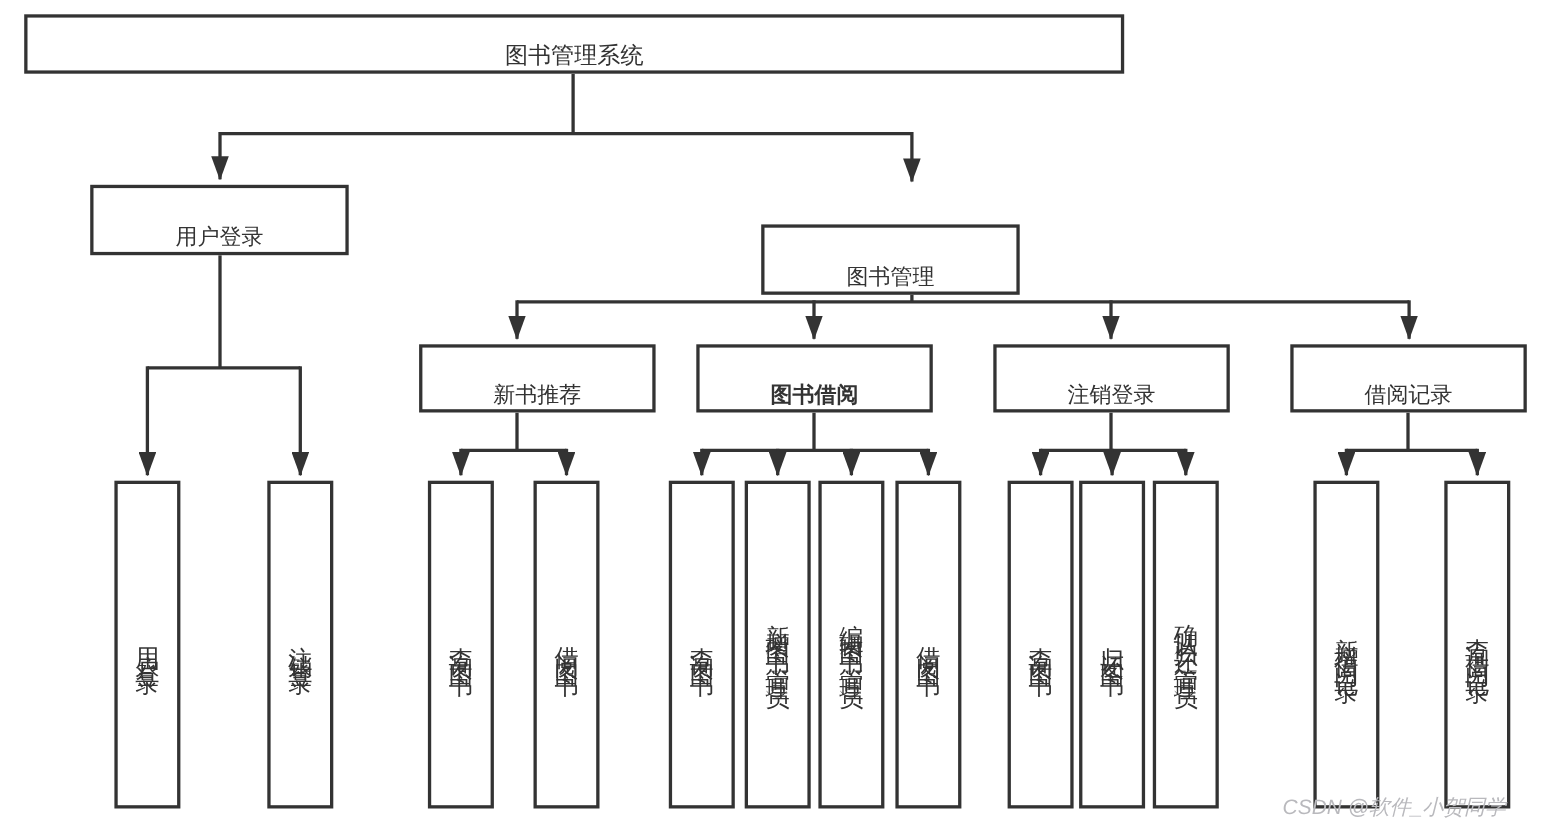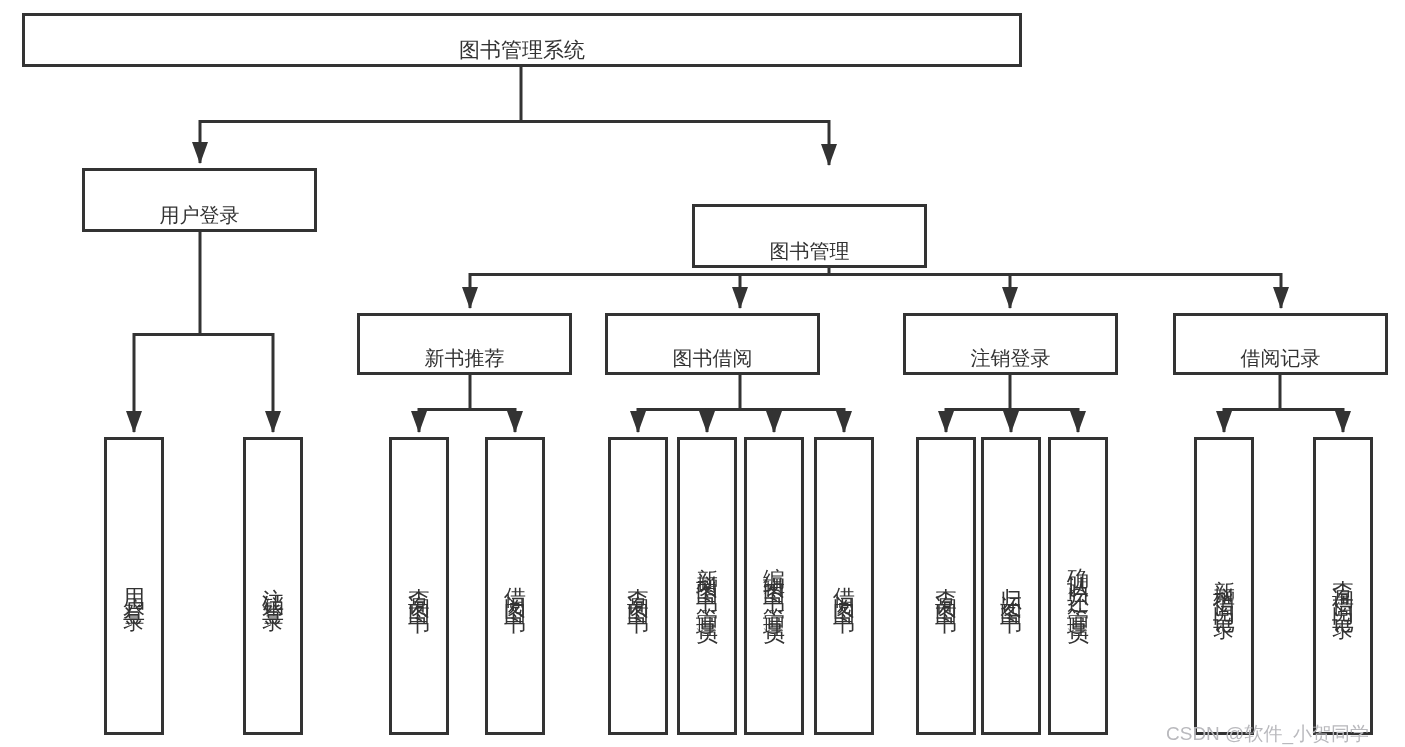--- a/index.html
+++ b/index.html
@@ -47,20 +47,21 @@
     line-height:1;
     white-space:nowrap;
   }
   .watermark{
     position:absolute;
     left:1166px;top:721px;
     z-index:3;
     font-size:19px;
     color:var(--wm);
     white-space:nowrap;
+    font-style:italic;
   }
 </style>
 </head>
 <body>
 
 <div id="stage">
 
   <svg class="connectors" width="1405" height="747" viewBox="0 0 1405 747">
     <defs>
       <marker id="arrow" markerWidth="22" markerHeight="16" refX="21" refY="8" orient="auto" markerUnits="userSpaceOnUse">
@@ -115,24 +116,24 @@
     <span>图书管理系统</span>
   </div>
 
   <div class="node l2" style="left:82px;">
     <span>用户登录</span>
   </div>
   <div class="node l2" style="left:692px;margin-top:36px;">
     <span>图书管理</span>
   </div>
 
-  <div class="node l3" style="left:357px;">
+  <div class="node l3" style="left:381px;">
     <span>新书推荐</span>
   </div>
-  <div class="node l3" style="left:605px;">
+  <div class="node l3" style="left:633px;font-weight:bold;">
     <span>图书借阅</span>
   </div>
   <div class="node l3" style="left:903px;">
     <span>注销登录</span>
   </div>
   <div class="node l3" style="left:1173px;">
     <span>借阅记录</span>
   </div>
 
   <div class="leaf" style="left:104px;">

